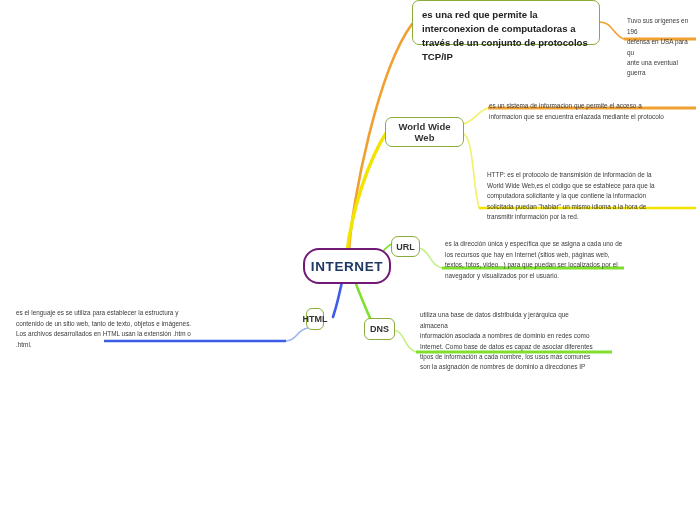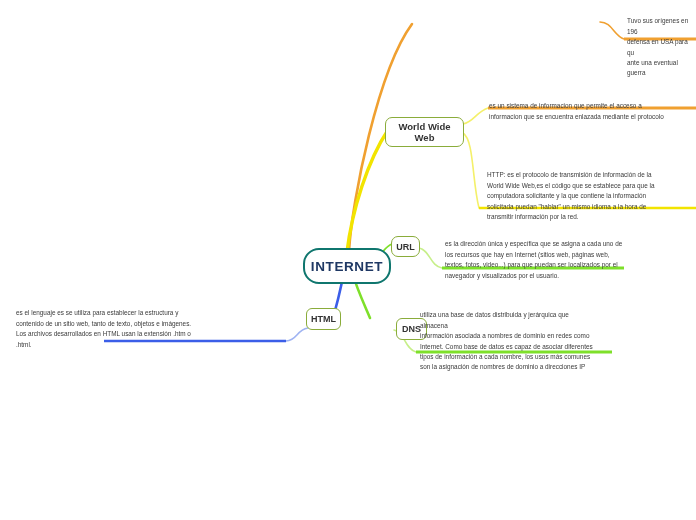--- a/index.html
+++ b/index.html
@@ -26,21 +26,21 @@
   .node {
     position: absolute;
     box-sizing: border-box;
     background: #ffffff;
     display: flex;
     align-items: center;
     justify-content: center;
     text-align: center;
   }
   .node-central {
-    border: 2px solid #0f766e;
+    border: 2px solid #701a75;
     border-radius: 16px;
     color: #1f3864;
     font-weight: bold;
     font-size: 13.5px;
     letter-spacing: 0.6px;
     padding: 16px 10px;
   }
   .node-topic {
     border: 1.6px solid #8aac3a;
     border-radius: 7px;
@@ -123,28 +123,31 @@
   </div>
 
   <div class="node node-topic" style="left:385px; top:117px; width:79px; height:30px;">
     <span>World Wide Web</span>
   </div>
 
   <div class="node node-topic-small" style="left:391px; top:236px; width:29px; height:21px;border-radius:7px;">
     <span>URL</span>
   </div>
 
-  <div class="node node-topic-small" style="left:364px; top:318px; width:31px; height:22px;margin-left:32px;">
+  <div class="node node-topic-small" style="left:364px; top:318px; width:31px; height:22px;">
     <span>DNS</span>
   </div>
 
-  <div class="node node-topic-small" style="left:306px; top:308px; width:35px; height:22px;">
+  <div class="node node-topic-small" style="left:306px; top:308px; width:18px; height:22px;">
     <span>HTML</span>
   </div>
 
+  <div class="boxed-note" style="left:412px; top:0px; width:188px; height:45px;">
+    <span>es una red que permite la interconexion de computadoras a través de un conjunto de protocolos TCP/IP</span>
+  </div>
 
   <div class="plain-note clipped" style="left:627px; top:6px; width:69px;">
     <span>Tuvo sus orígenes en 196
 defensa en USA para qu
 ante una eventual guerra</span>
   </div>
 
   <div class="plain-note" style="left:489px; top:91px; width:206px;">
     <span>es un sistema de informacion que permite el acceso a
 informacion que se encuentra enlazada mediante el protocolo</span>

